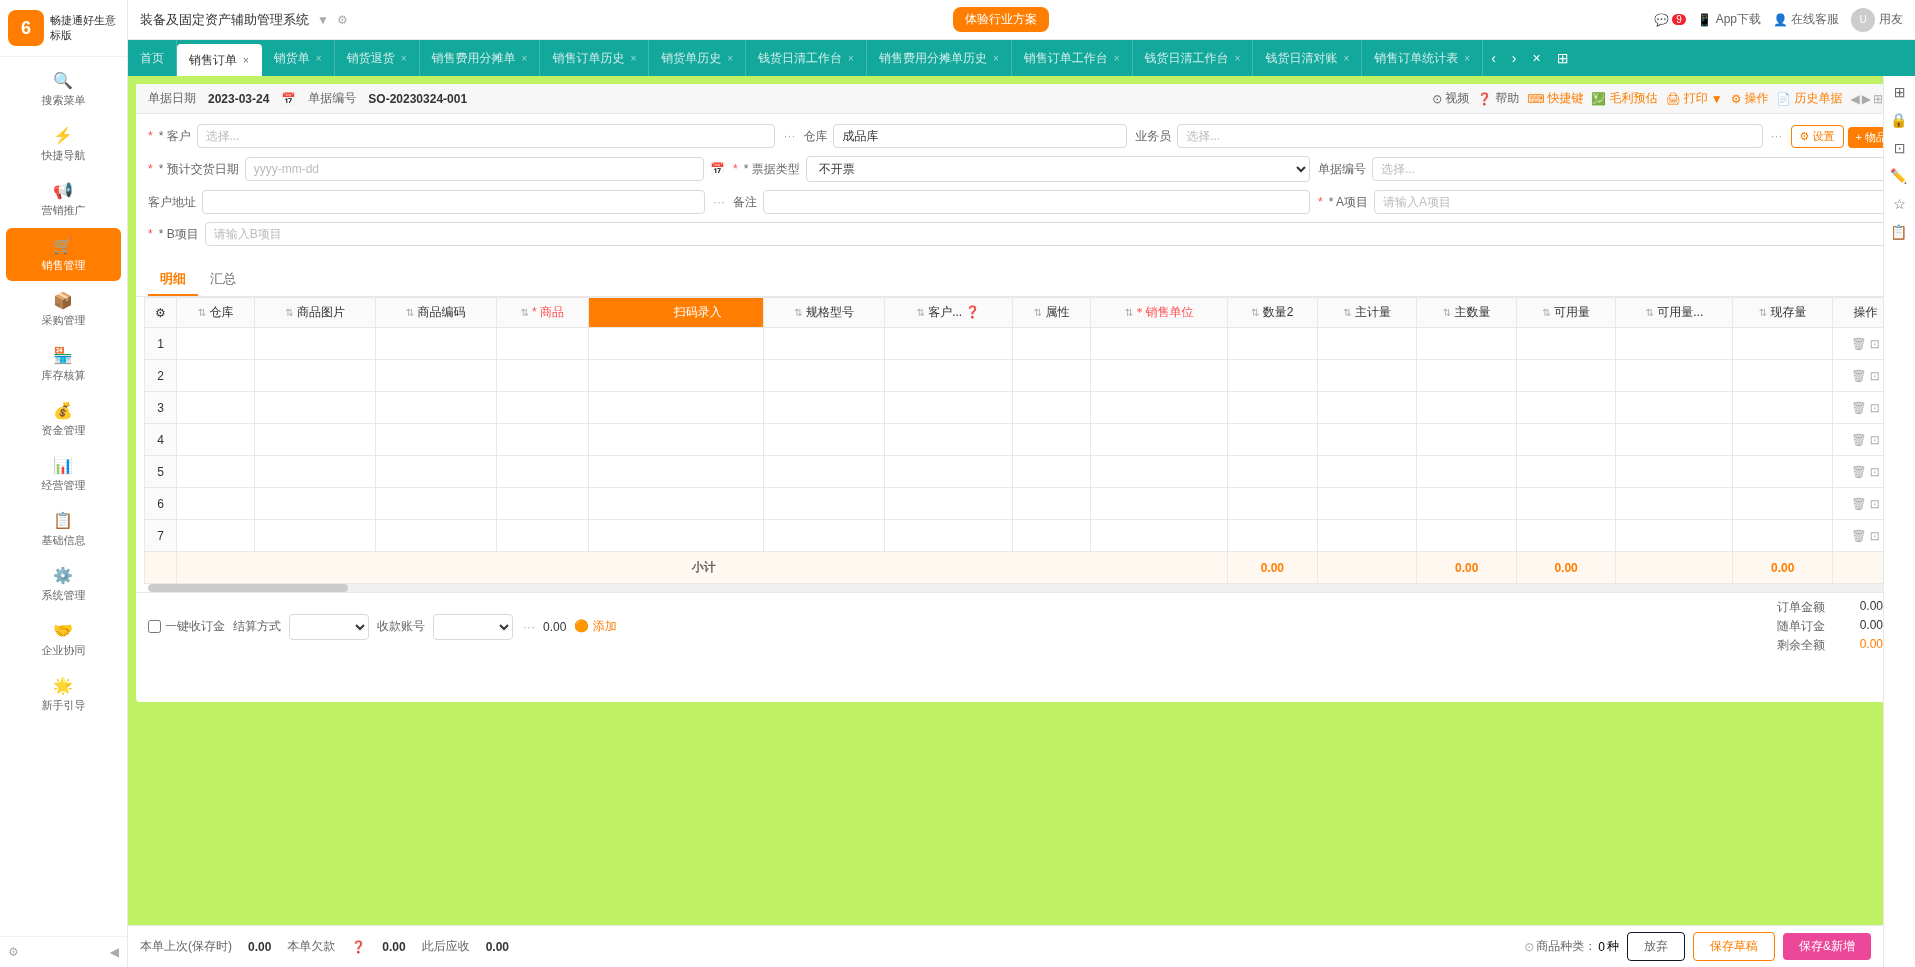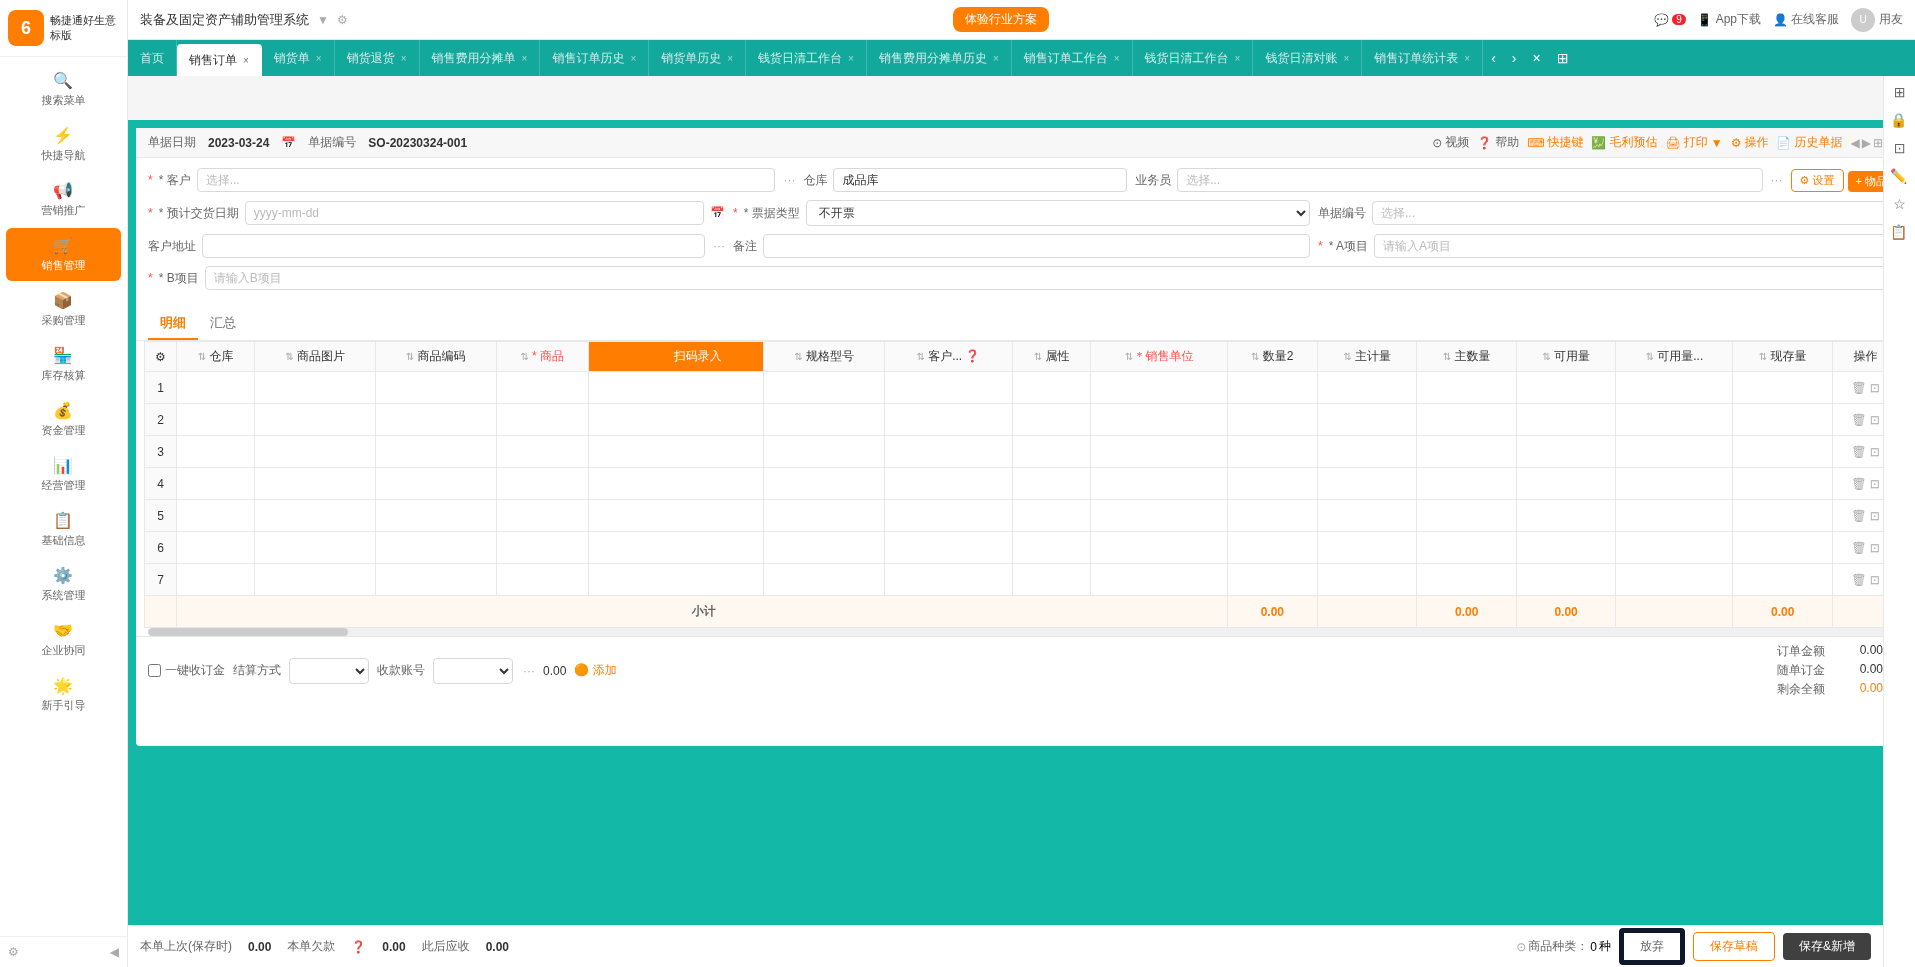--- a/index.html
+++ b/index.html
@@ -53,21 +53,21 @@
       white-space: nowrap; cursor: pointer; color: rgba(255,255,255,0.8); font-size: 12px;
       border-right: 1px solid rgba(255,255,255,0.2);
     }
     .tab-item.active { background: #fff; color: #333; border-radius: 4px 4px 0 0; margin-top: 4px; height: calc(100% - 4px); }
     .tab-item .close-x { font-size: 10px; opacity: 0.7; margin-left: 2px; }
     .tab-nav-btn { padding: 0 8px; color: #fff; cursor: pointer; font-size: 14px; flex-shrink: 0; }
 
     
     .main-content {
       position: fixed; left: 128px; top: 76px; right: 0; bottom: 0;
-      background: #14b8a6; overflow-y: auto; margin-top: 44px;
+      background: #bef264; overflow-y: auto;
     }
     .form-container {
       background: #fff; margin: 8px; border-radius: 4px; padding: 0;
     }
 
     
     .form-toolbar {
       display: flex; align-items: center; justify-content: space-between;
       padding: 6px 12px; background: #f7f7f7; border-bottom: 1px solid #e8e8e8;
     }
@@ -133,23 +133,23 @@
     }
     .payment-bar label { display: flex; align-items: center; gap: 4px; cursor: pointer; color: #666; }
 
     
     .status-bar {
       display: flex; align-items: center; justify-content: space-between;
       padding: 6px 12px; background: #fff; border-top: 1px solid #e8e8e8;
       position: fixed; bottom: 0; left: 128px; right: 32px; height: 42px;
     }
     .status-left { display: flex; align-items: center; gap: 16px; font-size: 12px; color: #666; }
-    .btn-discard { border: 5px solid #0f172a; background: #fff; color: #666; padding: 5px 16px; border-radius: 4px; cursor: pointer; font-size: 12px; }
+    .btn-discard { border: 1px solid #0f172a; background: #fff; color: #666; padding: 5px 16px; border-radius: 4px; cursor: pointer; font-size: 12px; }
     .btn-save-draft { border: 1px solid #ff7d00; background: #fff; color: #ff7d00; padding: 5px 16px; border-radius: 4px; cursor: pointer; font-size: 12px; }
-    .btn-save-new { background: #404040; color: #fff; border: none; padding: 5px 16px; border-radius: 4px; cursor: pointer; font-size: 12px; }
+    .btn-save-new { background: #ec4899; color: #fff; border: none; padding: 5px 16px; border-radius: 4px; cursor: pointer; font-size: 12px; }
 
     
     .order-summary { display: flex; flex-direction: column; gap: 2px; font-size: 12px; text-align: right; margin-right: 12px; }
     .order-summary .row { display: flex; justify-content: flex-end; gap: 8px; }
     .order-summary .label { color: #666; }
     .order-summary .value { color: #333; min-width: 50px; text-align: right; }
     .order-summary .value.orange { color: #ff7d00; }
 
     
     .goods-count { color: #666; }

